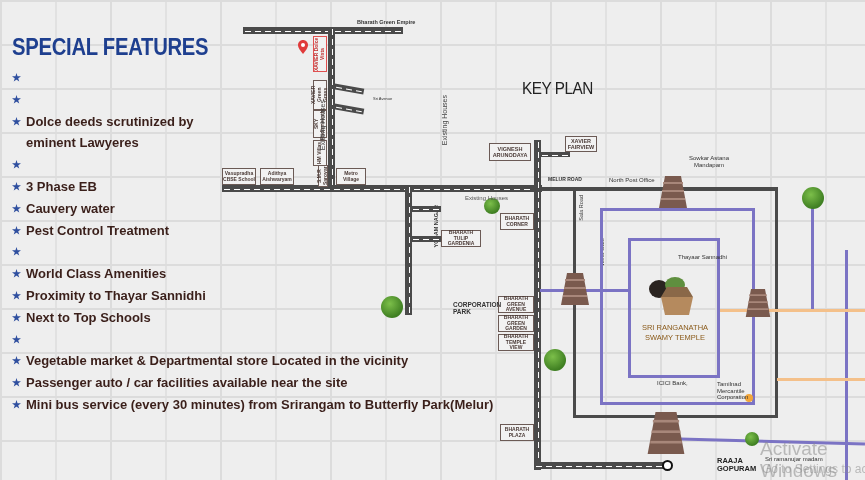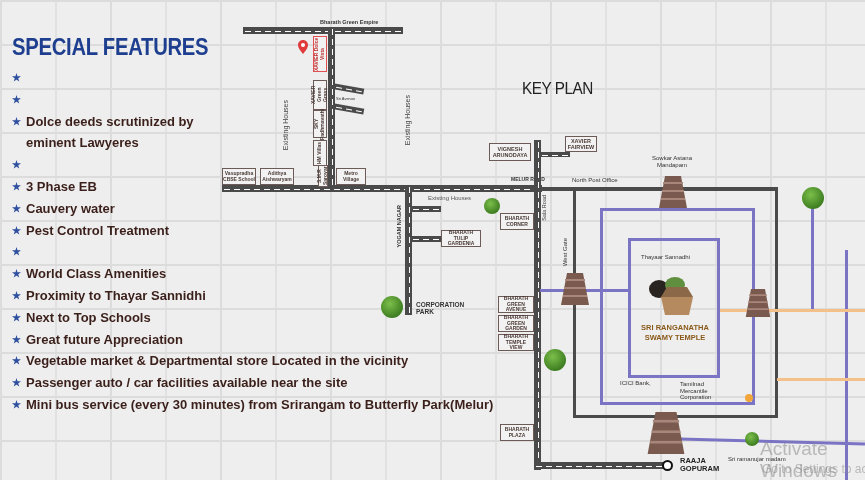--- a/index.html
+++ b/index.html
@@ -39,37 +39,37 @@
   .abs { position:absolute; }
   .road { position:absolute; background:#4a4a4a; }
   .road.h::after {
     content:""; position:absolute; left:2px; right:2px; top:50%; height:1px;
     background:repeating-linear-gradient(90deg,#fff 0 6px,transparent 6px 10px);
   }
   .road.v::after {
     content:""; position:absolute; top:2px; bottom:2px; left:50%; width:1px;
     background:repeating-linear-gradient(180deg,#fff 0 6px,transparent 6px 10px);
   }
-  .lbl { position:absolute; font-size:6px; color:#333; text-align:center; line-height:1.1; }
+  .lbl { position:absolute; font-size:6px; color:#333; text-align:center; line-height:1.1;margin-left:37px; }
   .box {
     position:absolute; border:1px solid #6b5a55; background:#f2f2f2;
     font-size:5px; font-weight:bold; color:#4a3a36; text-align:center;
     display:flex; align-items:center; justify-content:center; line-height:1.15;
   }
   .vtext { writing-mode:vertical-rl; transform:rotate(180deg); }
   .keyplan { font-size:17px; color:#222; letter-spacing:-0.5px; transform:scaleX(0.9); transform-origin:left; }
   .line { position:absolute; }
   .purple { background:#7b73c4; }
   .dark { background:#4a4a4a; }
   .orange { background:#f4c08a; }
   .tree { position:absolute; border-radius:50%;
     background:radial-gradient(circle at 40% 35%, #7cbf4a, #3f7f22 70%); }
   .gopuram { position:absolute; }
   .gopuram svg { width:100%; height:100%; }
-  .temple-name { font-size:7.5px; font-weight:bold; color:#8a5a1a; text-align:center; line-height:1.35; }
+  .temple-name { font-size:7.5px; font-weight:normal; color:#8a5a1a; text-align:center; line-height:1.35; }
   .watermark { position:absolute; color:rgba(140,140,140,.55); }
 </style>
 </head>
 <body>
 
 <div class="bricks"></div>
 <div class="bricks2"></div>
 
 <div class="features">
   <h1>SPECIAL FEATURES</h1>
@@ -112,21 +112,20 @@
     <li>
         <span class="star">★</span>
         <span>Proximity to Thayar Sannidhi</span>
       </li>
     <li>
         <span class="star">★</span>
         <span>Next to Top Schools</span>
       </li>
     <li>
         <span class="star">★</span>
-        <span>Great future Appreciation</span>
       </li>
     <li>
         <span class="star">★</span>
         <span>Vegetable market &amp; Departmental store Located in the vicinity</span>
       </li>
     <li>
         <span class="star">★</span>
         <span>Passenger auto / car facilities available near the site</span>
       </li>
     <li>

